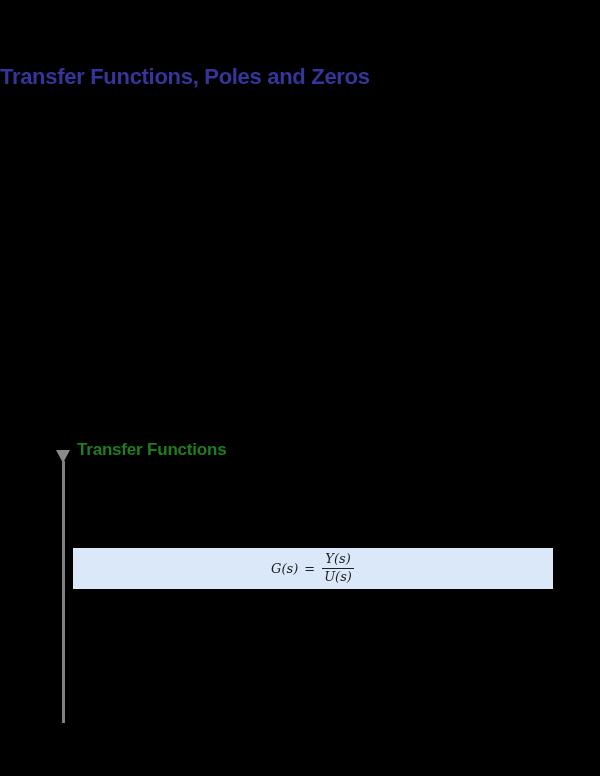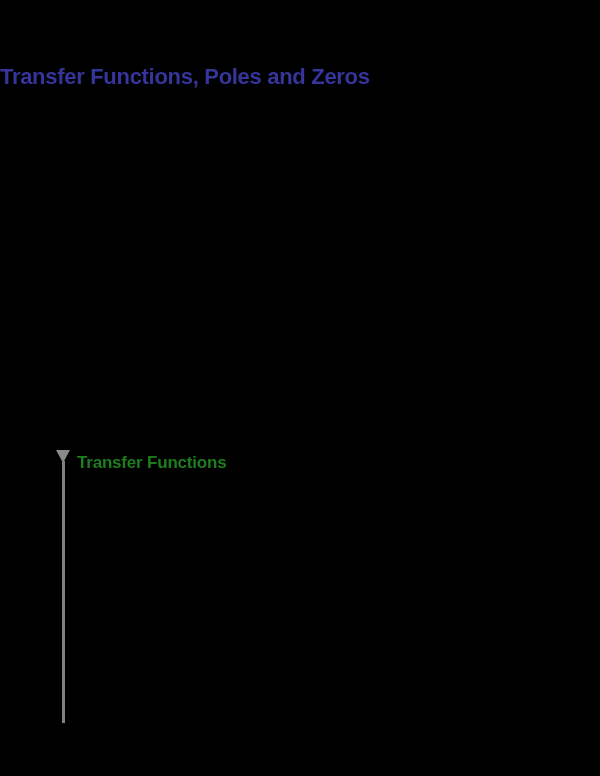--- a/index.html
+++ b/index.html
@@ -44,21 +44,21 @@
     position: absolute;
     left: 62px;
     top: 461px;
     width: 3px;
     height: 262px;
     background: #808080;
   }
   .section-heading {
     position: absolute;
     left: 77px;
-    top: 453px;
+    top: 440px;
     margin: 0;
     font-family: "Liberation Sans", sans-serif;
     font-weight: bold;
     font-size: 17px;
     letter-spacing: -0.2px;
     color: #1E7E1E;
     line-height: 20px;
   }
   .formula-box {
     position: absolute;
@@ -100,14 +100,24 @@
 <div class="page">
 
   <h1 class="title">Transfer Functions, Poles and Zeros</h1>
 
   <div class="triangle"></div>
 
   <div class="vline"></div>
 
   <h2 class="section-heading">Transfer Functions</h2>
 
+  <div class="formula-box">
+    <div class="formula">
+      <span>G(s)</span>
+      <span>=</span>
+      <span class="frac">
+        <span class="num">Y(s)</span>
+        <span class="den">U(s)</span>
+      </span>
+    </div>
+  </div>
 
 </div>
 
 </body></html>

